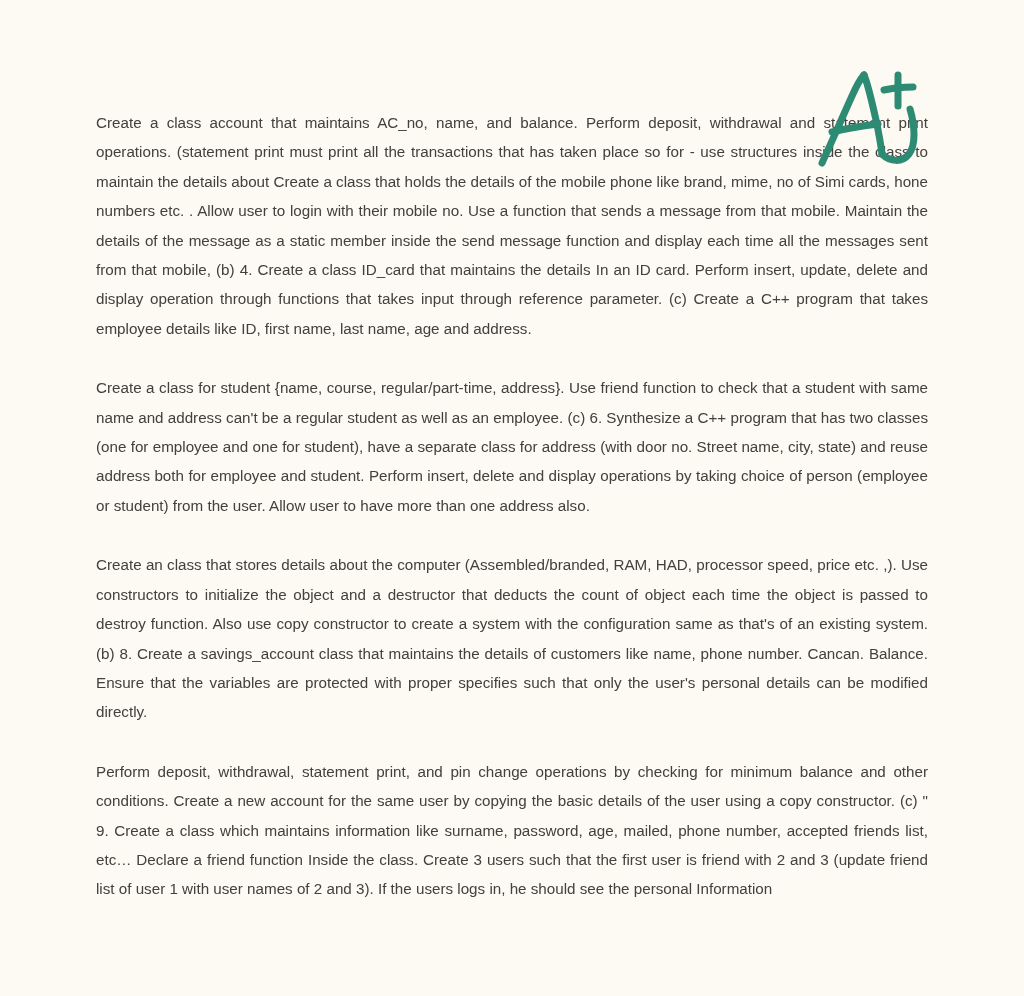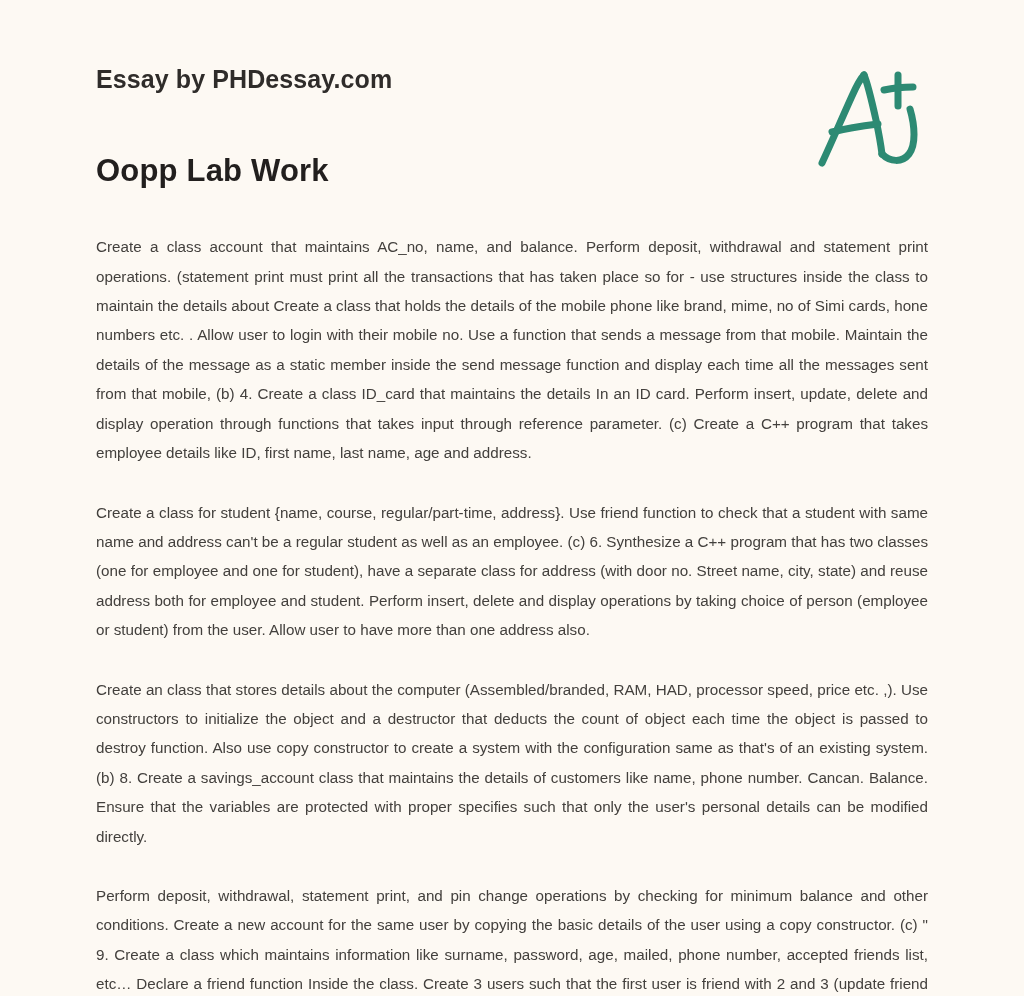--- a/index.html
+++ b/index.html
@@ -80,41 +80,39 @@
     hyphens: none;
   }
   .article p:last-child { margin-bottom: 0; }
 </style>
 </head>
 <body>
 
 <div class="page">
 
   <div class="header">
-    <div class="brand-line">Essay by PHDessay.com</div>
 
     <div class="logo">
       <svg viewBox="0 0 118 108" xmlns="http://www.w3.org/2000/svg" fill="none" stroke="#2d8a73" stroke-linecap="round" stroke-linejoin="round">
 
         <path d="M12 101 C 20 84, 32 56, 42 34 C 46 25, 50 17, 54 13" stroke-width="7"></path>
 
         <path d="M54 13 C 58 22, 62 40, 66 58 C 69 72, 71 84, 72 92" stroke-width="7"></path>
 
         <path d="M22 70 C 34 67, 52 64, 68 62" stroke-width="7"></path>
 
         <path d="M88 13 C 88 22, 88 32, 88 44" stroke-width="7"></path>
 
         <path d="M74 28 C 83 26, 94 25, 103 25" stroke-width="7"></path>
 
         <path d="M72 92 C 80 100, 92 101, 99 92 C 106 83, 105 64, 100 47" stroke-width="7"></path>
       </svg>
     </div>
   </div>
 
-  <h1 class="doc-title">Oopp Lab Work</h1>
 
   <div class="article">
     <p>Create a class account that maintains AC_no, name, and balance. Perform deposit, withdrawal and statement print operations. (statement print must print all the transactions that has taken place so for - use structures inside the class to maintain the details about Create a class that holds the details of the mobile phone like brand, mime, no of Simi cards, hone numbers etc. . Allow user to login with their mobile no. Use a function that sends a message from that mobile. Maintain the details of the message as a static member inside the send message function and display each time all the messages sent from that mobile, (b) 4. Create a class ID_card that maintains the details In an ID card. Perform insert, update, delete and display operation through functions that takes input through reference parameter. (c) Create a C++ program that takes employee details like ID, first name, last name, age and address.</p>
     <p>Create a class for student {name, course, regular/part-time, address}. Use friend function to check that a student with same name and address can't be a regular student as well as an employee. (c) 6. Synthesize a C++ program that has two classes (one for employee and one for student), have a separate class for address (with door no. Street name, city, state) and reuse address both for employee and student. Perform insert, delete and display operations by taking choice of person (employee or student) from the user. Allow user to have more than one address also.</p>
     <p>Create an class that stores details about the computer (Assembled/branded, RAM, HAD, processor speed, price etc. ,). Use constructors to initialize the object and a destructor that deducts the count of object each time the object is passed to destroy function. Also use copy constructor to create a system with the configuration same as that's of an existing system. (b) 8. Create a savings_account class that maintains the details of customers like name, phone number. Cancan. Balance. Ensure that the variables are protected with proper specifies such that only the user's personal details can be modified directly.</p>
     <p>Perform deposit, withdrawal, statement print, and pin change operations by checking for minimum balance and other conditions. Create a new account for the same user by copying the basic details of the user using a copy constructor. (c) " 9. Create a class which maintains information like surname, password, age, mailed, phone number, accepted friends list, etc… Declare a friend function Inside the class. Create 3 users such that the first user is friend with 2 and 3 (update friend list of user 1 with user names of 2 and 3). If the users logs in, he should see the personal Information</p>
   </div>
 
 </div>
 

